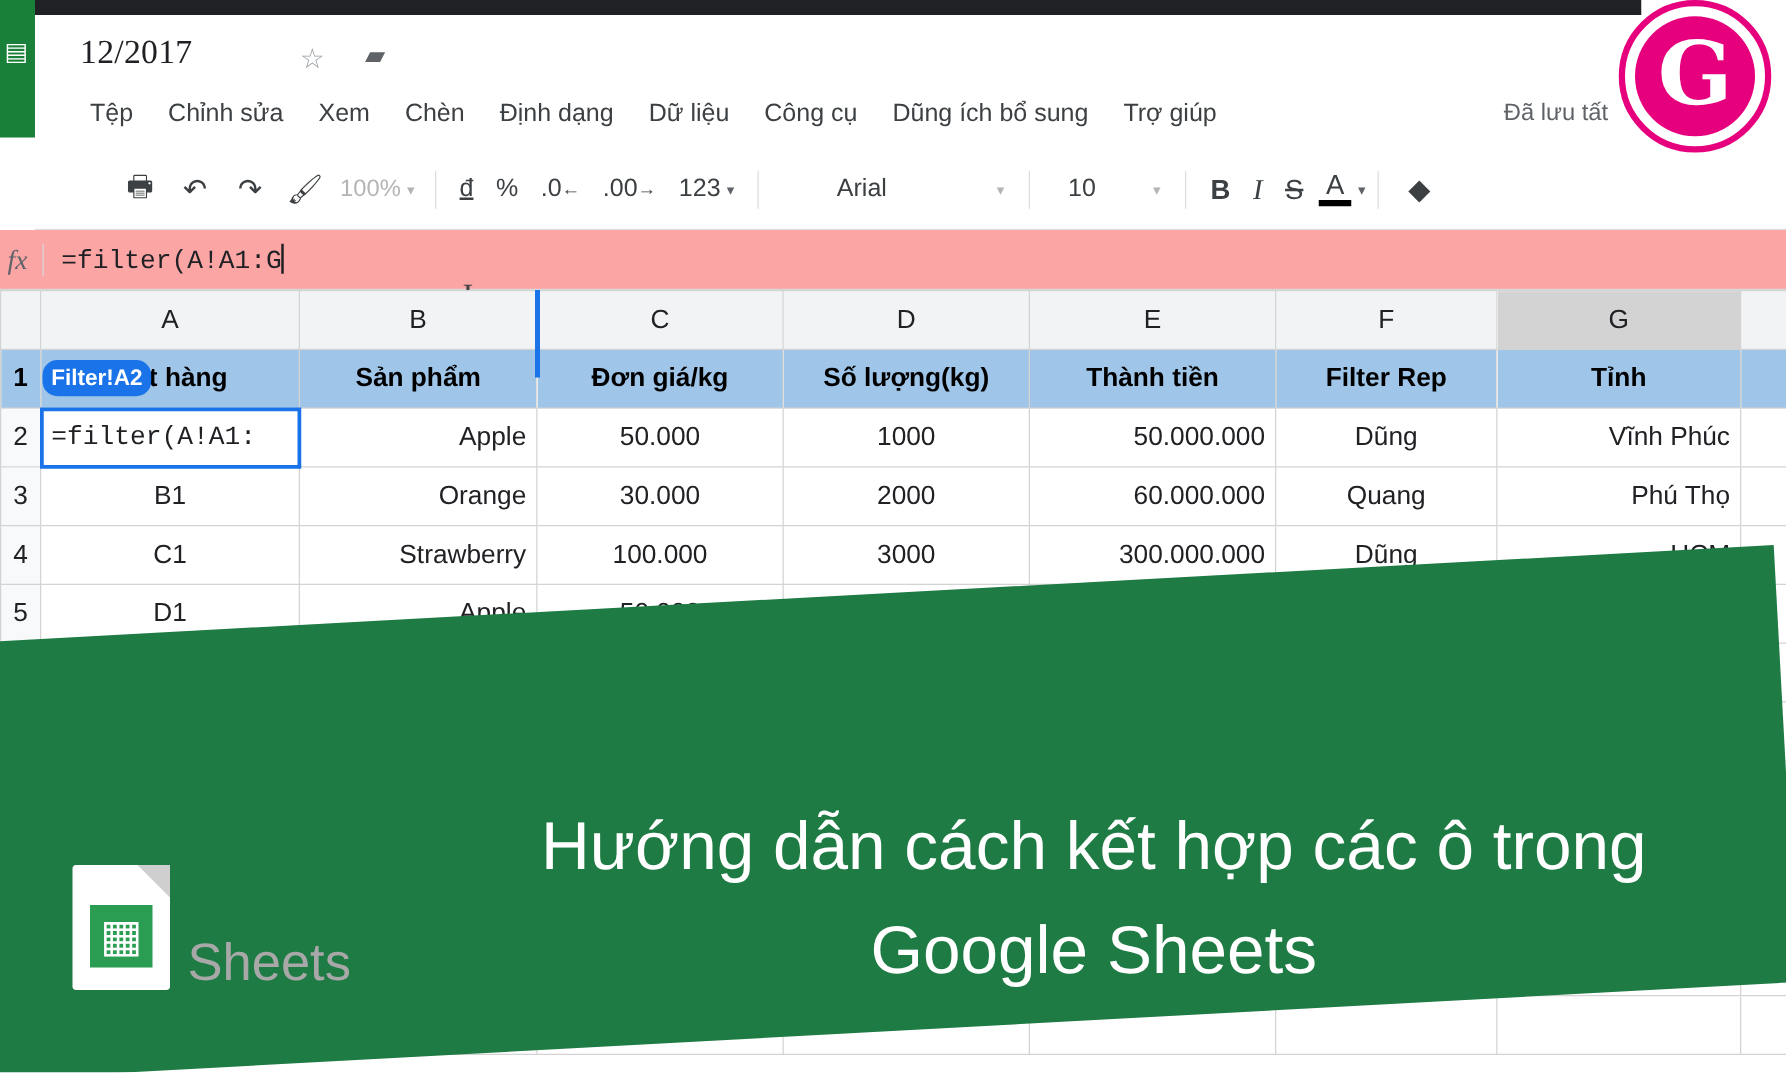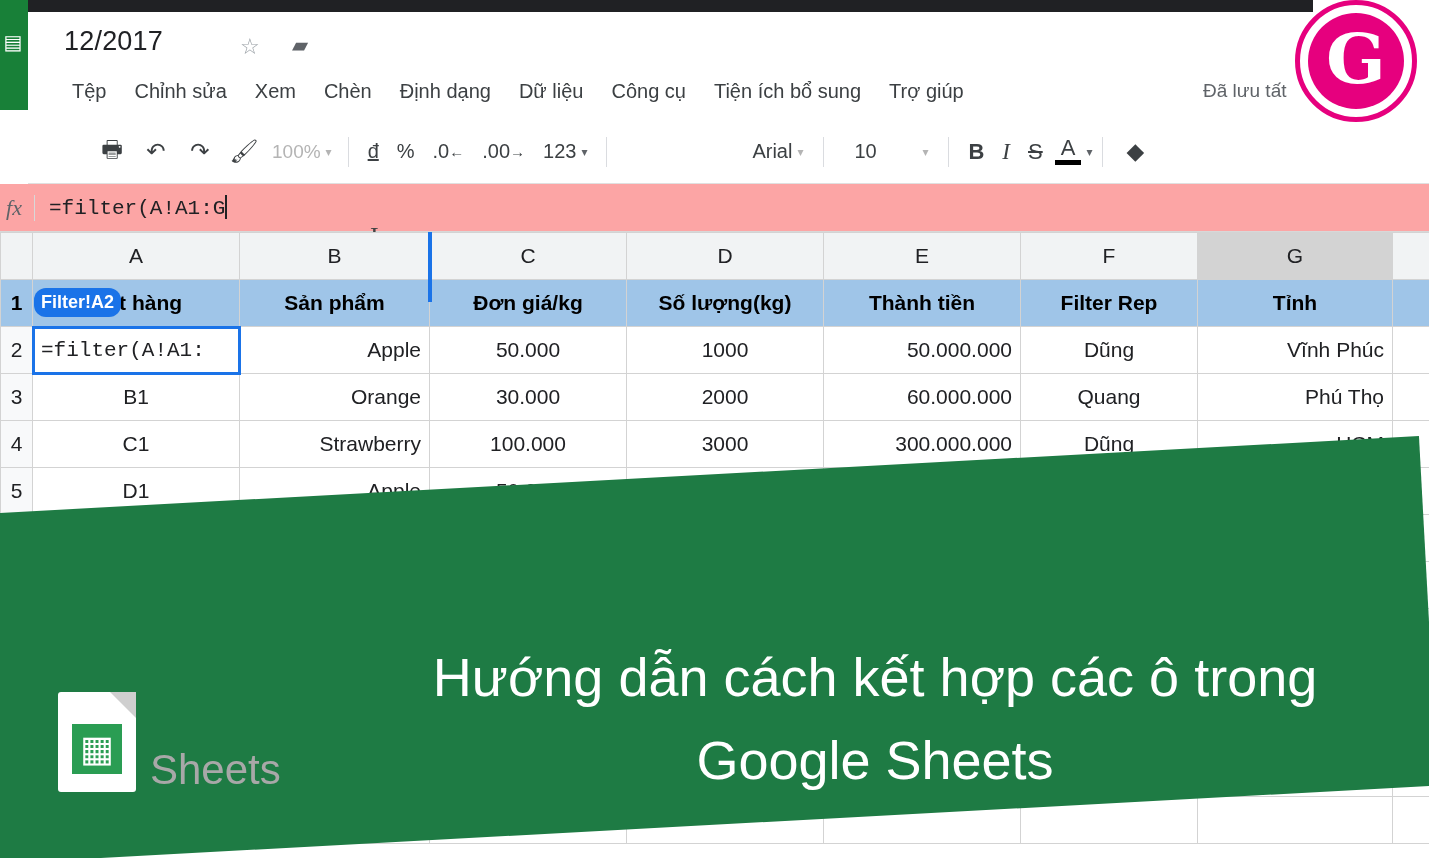--- a/index.html
+++ b/index.html
@@ -49,20 +49,21 @@
     left: 28px; top: 12px;
     width: 1401px; height: 108px;
     background: #ffffff;
   }
   .doc-title {
     position: absolute;
     left: 36px; top: 14px;
     font-size: 27px;
     color: #202124;
     letter-spacing: .2px;
+    font-family: Liberation Serif, serif;
   }
   .star-icon {
     position: absolute;
     left: 212px; top: 22px;
     font-size: 22px;
     color: #9aa0a6;
   }
   .folder-icon {
     position: absolute;
     left: 264px; top: 22px;
@@ -156,21 +157,21 @@
   .tb-item {
     font-size: 20px;
     color: #3c4043;
     padding: 0 9px;
     display: flex; align-items: center;
     flex: 0 0 auto;
   }
   .tb-font {
     font-size: 20px; color: #3c4043;
     width: 196px;
-    display: flex; align-items: center; justify-content: flex-end;
+    display: flex; align-items: center; justify-content: space-between;
     padding: 0 10px;
     flex: 0 0 auto;
   }
   .tb-size {
     font-size: 20px; color: #3c4043;
     width: 104px;
     display: flex; align-items: center; justify-content: space-between;
     padding: 0 10px;
     flex: 0 0 auto;
   }
@@ -410,21 +411,21 @@
     <div class="folder-icon">▰</div>
 
     <div class="menubar">
       <div class="menu-item">Tệp</div>
       <div class="menu-item">Chỉnh sửa</div>
       <div class="menu-item">Xem</div>
       <div class="menu-item">Chèn</div>
       <div class="menu-item">Định dạng</div>
       <div class="menu-item">Dữ liệu</div>
       <div class="menu-item">Công cụ</div>
-      <div class="menu-item">Tiện ích bổ sung</div>
+      <div class="menu-item">Dũng ích bổ sung</div>
       <div class="menu-item">Trợ giúp</div>
     </div>
     <div class="saved-note">Đã lưu tất</div>
   </div>
 
   <div class="logo-badge">
     <div class="logo-inner">G</div>
   </div>
 
   <div class="toolbar">

